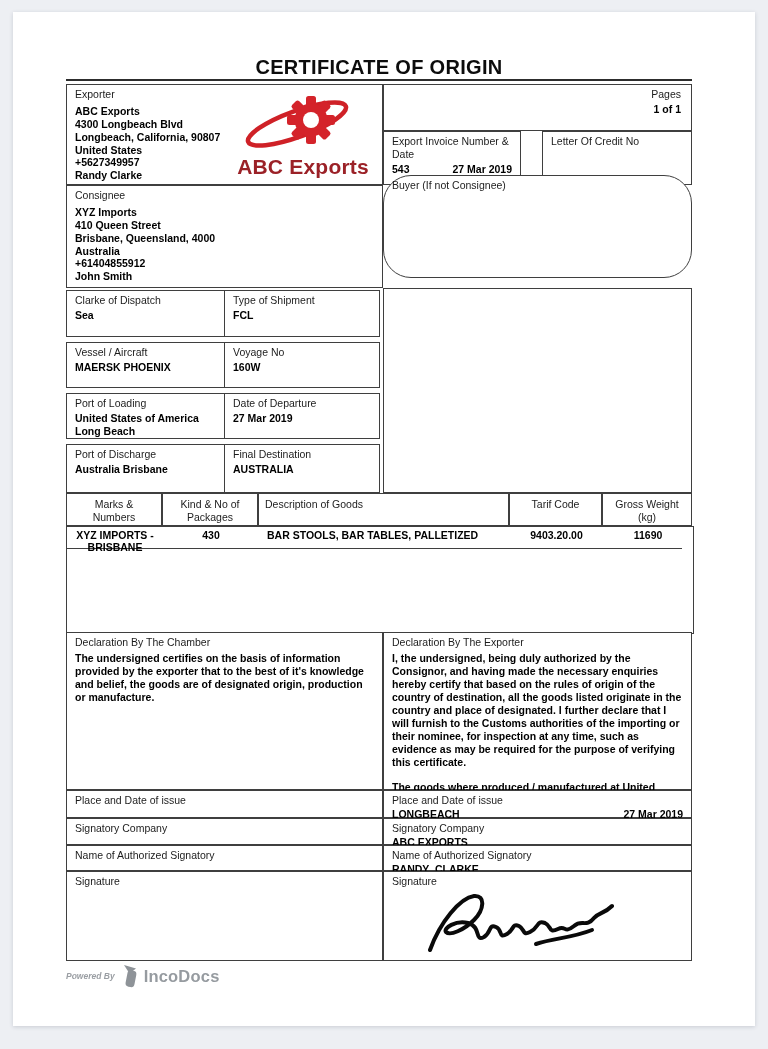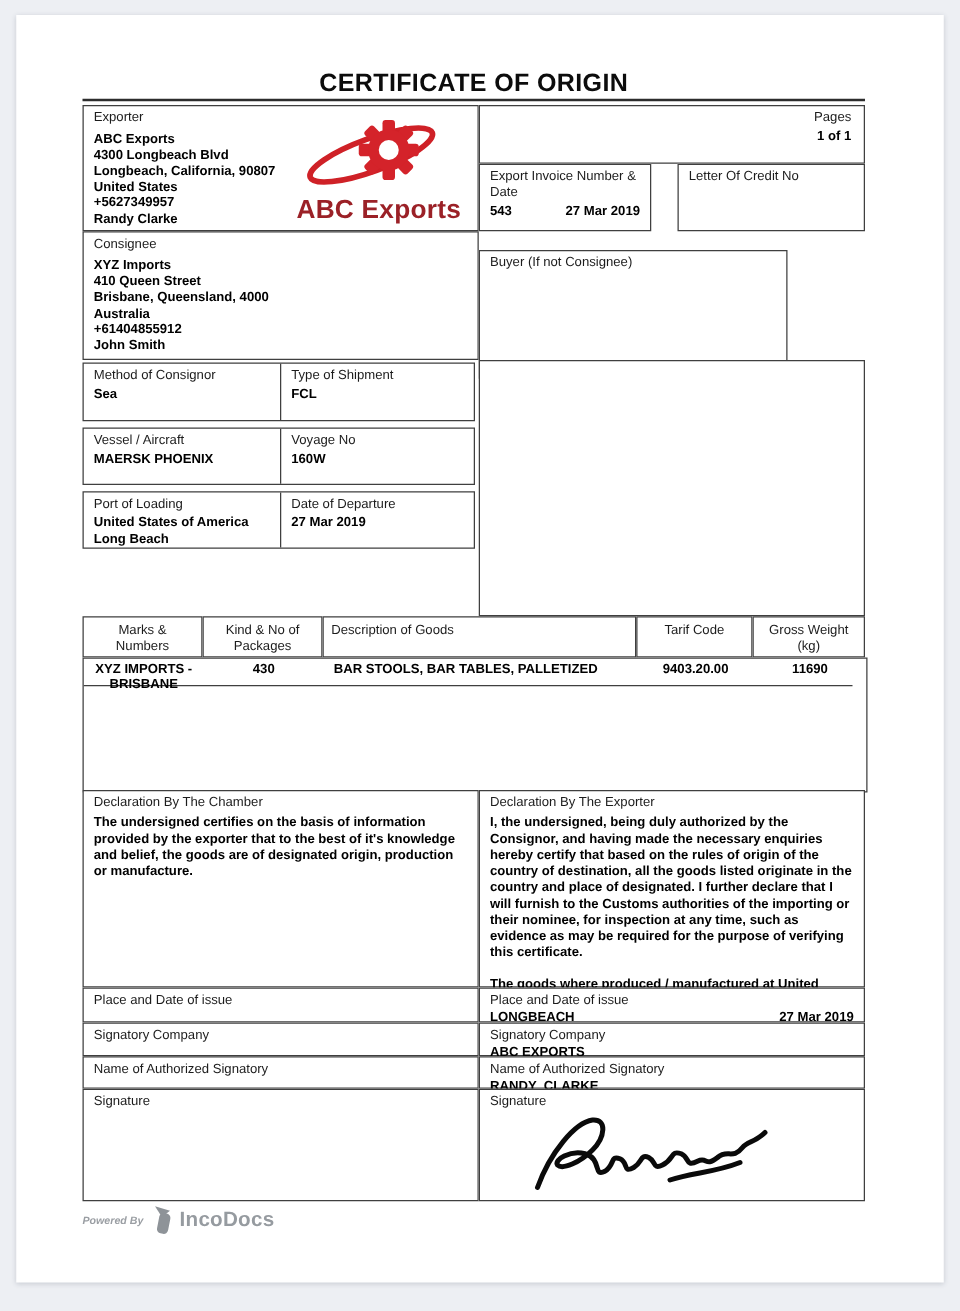--- a/index.html
+++ b/index.html
@@ -112,30 +112,30 @@
   <div class="box" style="left:53px;top:173px;width:317px;height:103px;">
     <div class="lbl">Consignee</div>
     <div class="val" style="margin-top:4px;">XYZ Imports
 410 Queen Street
 Brisbane, Queensland, 4000
 Australia
 +61404855912
 John Smith</div>
   </div>
 
-  <div class="box" style="left:370px;top:188px;width:247px;height:103px;">
+  <div class="box" style="left:370px;top:163px;width:309px;height:103px;border-radius:28px;">
     <div class="lbl">Buyer (If not Consignee)</div>
     <div class="val"></div>
   </div>
 
   <div class="box" style="left:370px;top:276px;width:309px;height:205px;"></div>
 
   <div class="drow" style="top:278px;height:47px;">
     <div class="dcell first">
-      <div class="lbl">Method of Consignor</div>
+      <div class="lbl">Clarke of Dispatch</div>
       <div class="val">Sea</div>
     </div>
     <div class="dcell second">
       <div class="lbl">Type of Shipment</div>
       <div class="val">FCL</div>
     </div>
   </div>
 
   <div class="drow" style="top:330px;height:46px;">
     <div class="dcell first">
@@ -152,20 +152,30 @@
     <div class="dcell first">
       <div class="lbl">Port of Loading</div>
       <div class="val">United States of America Long Beach</div>
     </div>
     <div class="dcell second">
       <div class="lbl">Date of Departure</div>
       <div class="val">27 Mar 2019</div>
     </div>
   </div>
 
+  <div class="drow" style="top:432px;height:49px;">
+    <div class="dcell first">
+      <div class="lbl">Port of Discharge</div>
+      <div class="val">Australia Brisbane</div>
+    </div>
+    <div class="dcell second">
+      <div class="lbl">Final Destination</div>
+      <div class="val">AUSTRALIA</div>
+    </div>
+  </div>
 
   <div class="hcell" style="left:53px;width:96px;">Marks &amp; Numbers</div>
   <div class="hcell" style="left:149px;width:96px;white-space:pre-line;">Kind &amp; No of
 Packages</div>
   <div class="hcell left-al" style="left:245px;width:251px;">Description of Goods</div>
   <div class="hcell" style="left:496px;width:93px;">Tarif Code</div>
   <div class="hcell" style="left:589px;width:90px;">Gross Weight (kg)</div>
 
   <div class="goods-body">
     <div class="goods-row">

